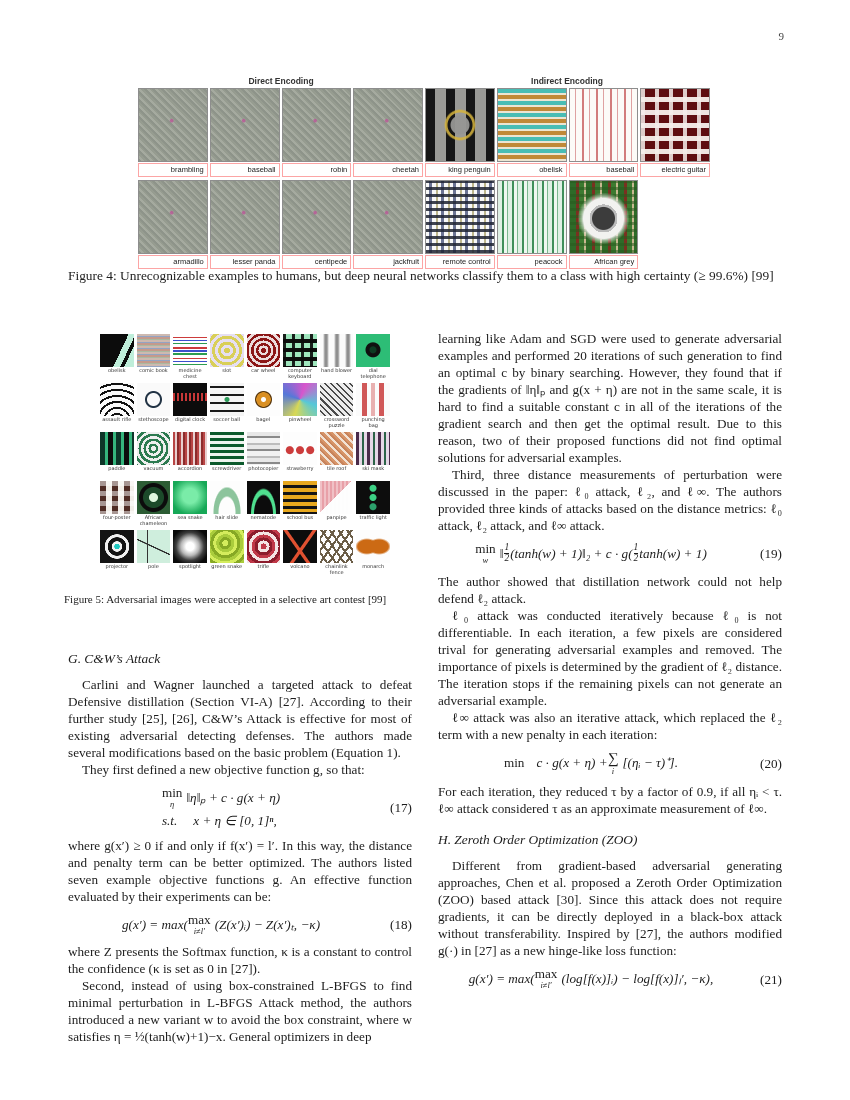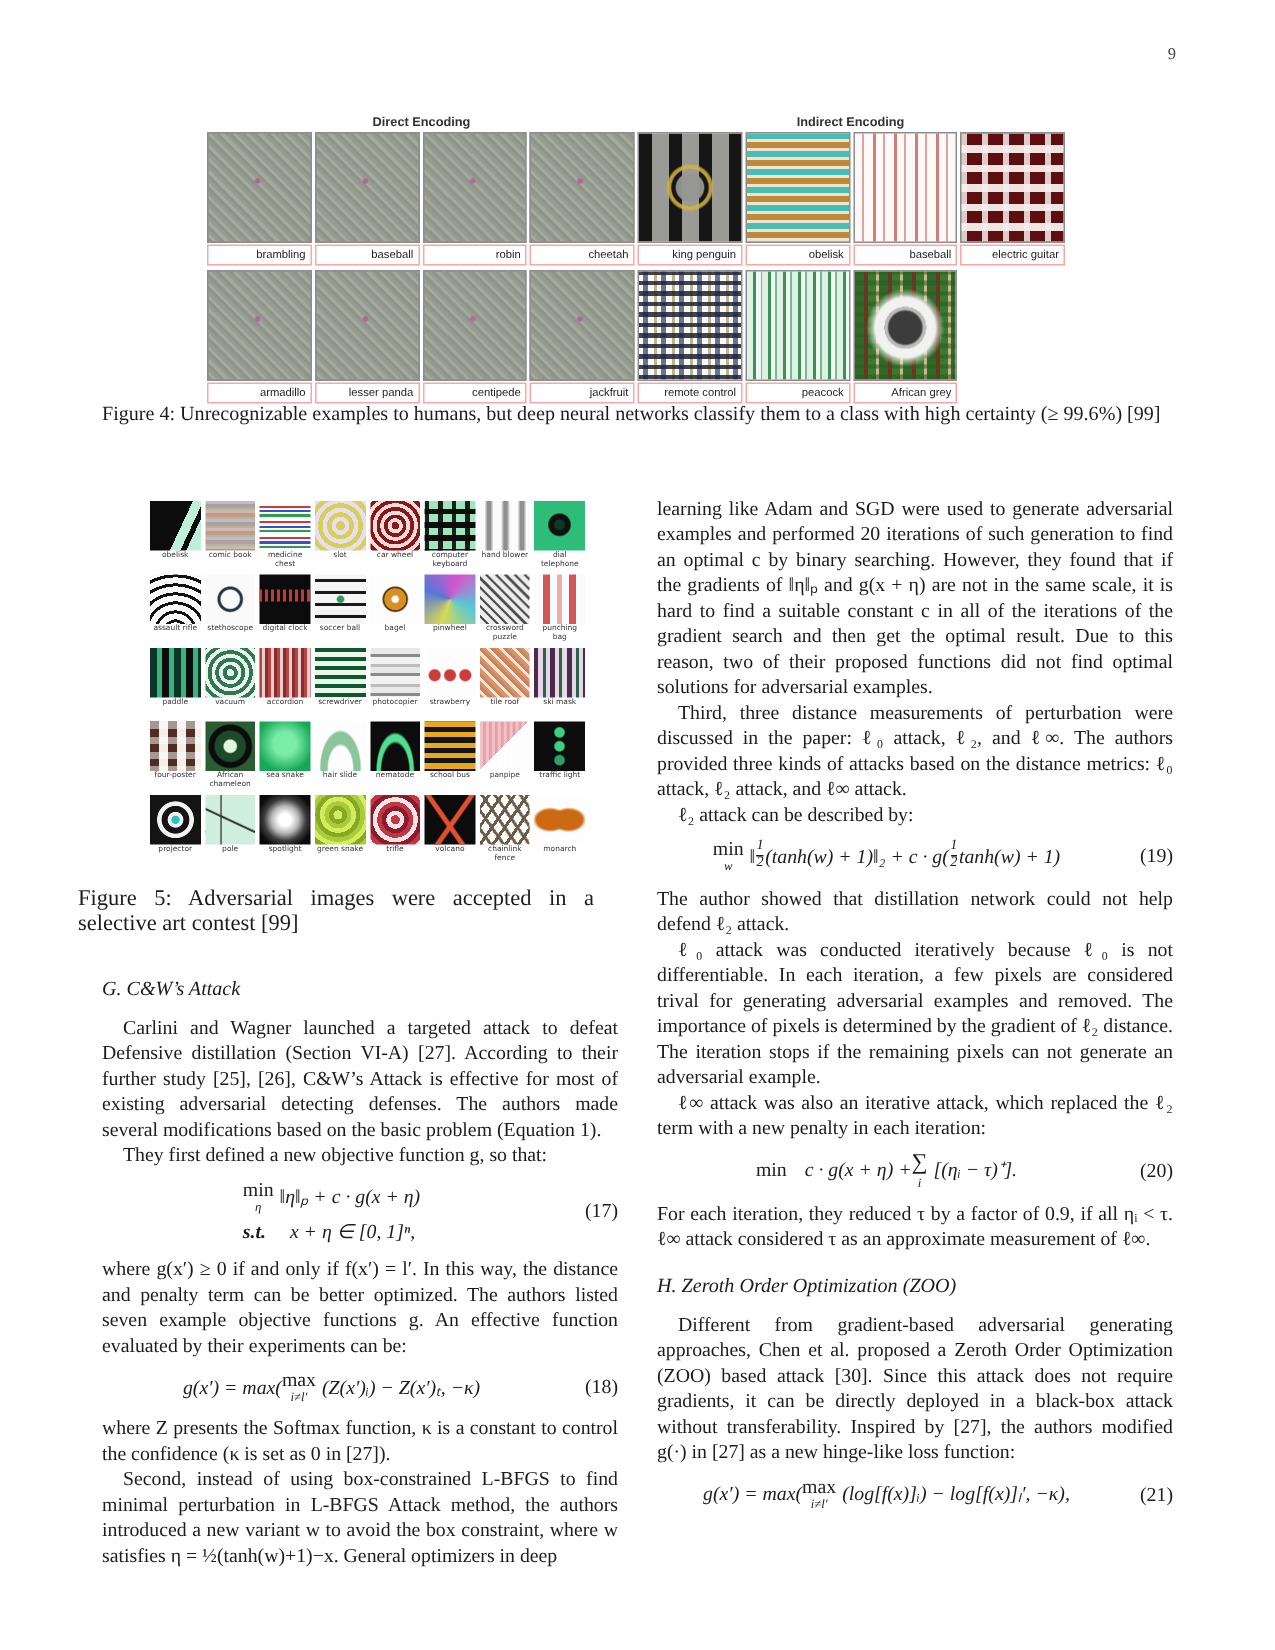--- a/index.html
+++ b/index.html
@@ -17,42 +17,42 @@
   .f4label{height:10px;border:1px solid #fca5a5;margin-top:1px;background:#fff;
            font:7.5px/10px "Liberation Sans",sans-serif;text-align:right;padding:1px 3px 1px 0;color:#222;
            white-space:nowrap;overflow:hidden;}
   .fig4cap{position:absolute;left:68px;top:267px;width:714px;font-size:13.4px;line-height:17px;text-align:justify;}
 
   
   .fig5{position:absolute;left:100px;top:334px;width:290px;}
   .f5grid{display:grid;grid-template-columns:repeat(8,1fr);column-gap:3px;row-gap:2px;}
   .f5img{height:33px;}
   .f5label{font:5px/5.6px "DejaVu Sans",sans-serif;text-align:center;color:#333;min-height:13px;padding-top:1px;}
-  .fig5cap{position:absolute;left:52px;top:591px;width:344px;font-size:15px;line-height:17px;text-align:justify;}
+  .fig5cap{position:absolute;left:64px;top:591px;width:344px;font-size:11px;line-height:17px;text-align:justify;}
 
   
   .col{position:absolute;width:344px;font-size:13.2px;line-height:17px;text-align:justify;}
   .colL{left:68px;top:650px;}
   .colR{left:438px;top:330px;}
   .shead{font-style:italic;font-size:13.4px;margin:0 0 9px 0;font-weight:normal;text-align:left;}
   .shead.mt{margin-top:14px;}
   .col p{margin:0;}
   .ind{text-indent:14px;}
 
   
   .eq{position:relative;margin:8px 0;font-size:13.2px;}
   .eqc{display:flex;justify-content:center;align-items:center;padding-right:38px;font-style:italic;}
   .eqnum{position:absolute;right:0;top:50%;transform:translateY(-50%);font-style:normal;}
   .opstack{display:inline-flex;flex-direction:column;align-items:center;line-height:1;
            vertical-align:middle;font-style:normal;margin-right:4px;}
   .opstack .osub{font-size:8.5px;font-style:italic;margin-top:1px;}
   .roman{font-style:normal;}
   .eqrows{display:flex;flex-direction:column;gap:3px;}
   .eqrow{display:flex;align-items:center;}
-  .eqrow .stlab{font-style:italic;margin-right:16px;font-weight:bold;}
+  .eqrow .stlab{font-style:italic;margin-right:16px;}
   .frac{display:inline-flex;flex-direction:column;align-items:center;line-height:1.05;
         vertical-align:middle;font-size:9.5px;font-style:italic;margin:0 1px;}
   .frac .den{border-top:0.8px solid #1c1c1c;padding-top:0.5px;}
 </style>
 </head>
 <body>
 
 <div class="page">
   <div class="pageno">9</div>
 
@@ -326,21 +326,20 @@
       </div>
       <span class="eqnum">(18)</span>
     </div>
     <p>where Z presents the Softmax function, κ is a constant to control the confidence (κ is set as 0 in [27]).</p>
     <p class="ind">Second, instead of using box-constrained L-BFGS to find minimal perturbation in L-BFGS Attack method, the authors introduced a new variant w to avoid the box constraint, where w satisfies η = ½(tanh(w)+1)−x. General optimizers in deep</p>
   </div>
 
   <div class="col colR">
     <p>learning like Adam and SGD were used to generate adversarial examples and performed 20 iterations of such generation to find an optimal c by binary searching. However, they found that if the gradients of ‖η‖ₚ and g(x + η) are not in the same scale, it is hard to find a suitable constant c in all of the iterations of the gradient search and then get the optimal result. Due to this reason, two of their proposed functions did not find optimal solutions for adversarial examples.</p>
     <p class="ind">Third, three distance measurements of perturbation were discussed in the paper: ℓ₀ attack, ℓ₂, and ℓ∞. The authors provided three kinds of attacks based on the distance metrics: ℓ₀ attack, ℓ₂ attack, and ℓ∞ attack.</p>
-    <p class="ind">ℓ₂ attack can be described by:</p>
     <div class="eq">
       <div class="eqc">
         <span class="opstack">
             <span>min</span>
             <span class="osub">w</span>
           </span>
         <span>‖</span>
         <span class="frac">
             <span>1</span>
             <span class="den">2</span>

